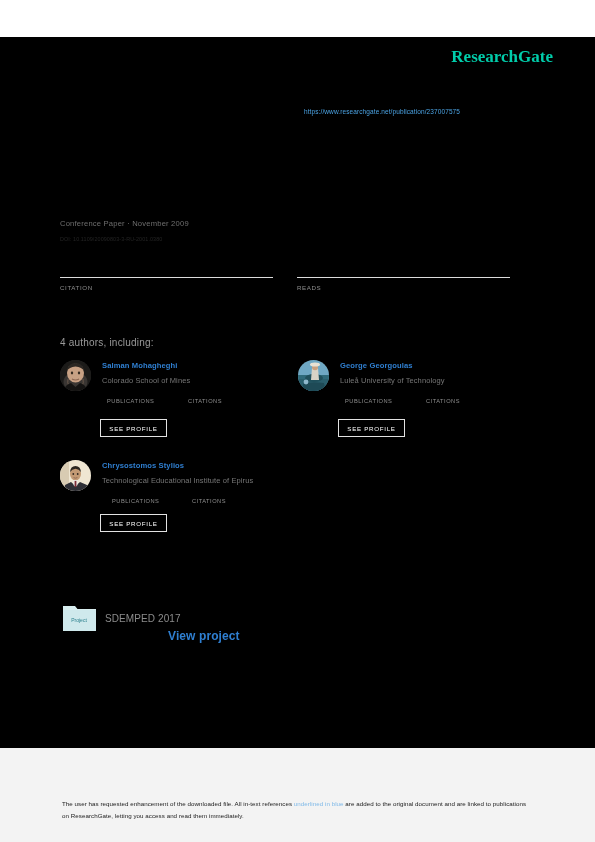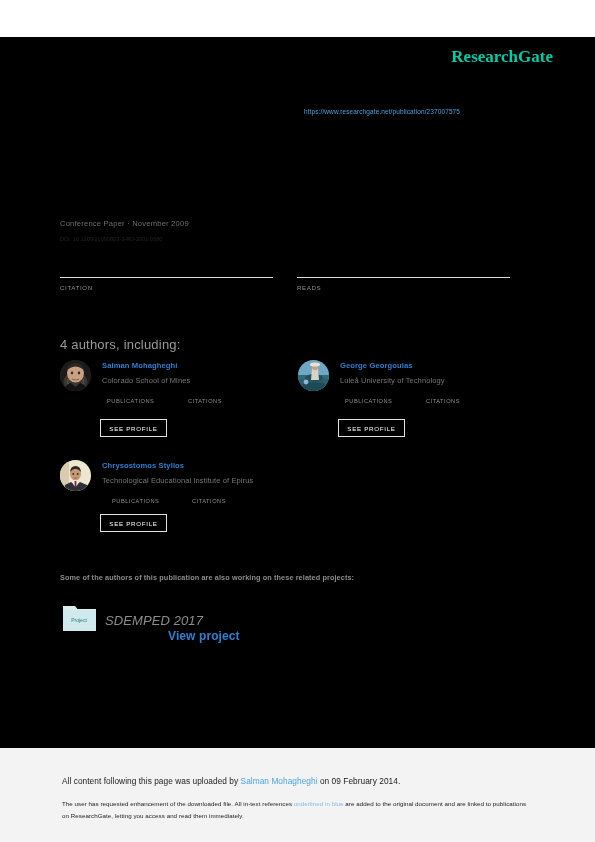--- a/index.html
+++ b/index.html
@@ -112,21 +112,21 @@
     color: #8e8e8e;
     letter-spacing: 0.6px;
     white-space: nowrap;
   }
 
   
   .authors-head {
     position: absolute;
     left: 60px;
     top: 337px;
-    font-size: 13px;
+    font-size: 10px;
     color: #9a9a9a;
     letter-spacing: 0.2px;
     white-space: nowrap;
   }
   .author-card { position: absolute; }
   .avatar {
     position: absolute;
     left: 0; top: 0;
     width: 31px;
     height: 31px;
@@ -207,25 +207,24 @@
   .project-icon {
     position: absolute;
     left: 0; top: 0;
     width: 35px;
     height: 29px;
   }
   .project-name {
     position: absolute;
     left: 43px;
     top: 10px;
-    font-size: 13px;
+    font-size: 10px;
     color: #8c8c8c;
     white-space: nowrap;
     letter-spacing: 0.1px;
-    font-style: italic;
   }
   .project-view {
     position: absolute;
     left: 106px;
     top: 26px;
     font-size: 12px;
     font-weight: bold;
     color: #2f7fd1;
     white-space: nowrap;
     letter-spacing: 0.1px;
@@ -378,36 +377,32 @@
       <div class="metric-label" style="left:0; top:11px;">PUBLICATIONS</div>
     </div>
     <div class="metric-col" style="left:128px; top:27px; width:70px; height:18px;">
       <div class="metric-num" style="left:0; top:0;">2,209</div>
       <div class="metric-label" style="left:0; top:11px;">CITATIONS</div>
     </div>
 
     <div class="see-profile" style="left:40px; top:59px;">SEE PROFILE</div>
   </div>
 
-  <div class="projects-head">Some of the authors of this publication are also working on these related projects:</div>
 
   <div class="project-row">
     <div class="project-icon">
       <svg width="35" height="29" viewBox="0 0 35 29">
         <path d="M1 3 L13 3 L15.5 6 L34 6 L34 28 L1 28 Z" fill="#d8eef0"></path>
         <rect x="1" y="7" width="33" height="21" fill="#cfe9ec"></rect>
         <text x="17" y="19" font-family="Liberation Sans, sans-serif" font-size="5" fill="#2a7f8c" text-anchor="middle">Project</text>
       </svg>
     </div>
     <div class="project-name">SDEMPED 2017</div>
     <a class="project-view" href="#">View project</a>
   </div>
 
   <div class="footer">
-    <div class="footer-line1">
-      <span>All content following this page was uploaded by </span><span class="lnk">Salman Mohagheghi</span><span> on 09 February 2014.</span>
-    </div>
     <div class="footer-note">
       <span>The user has requested enhancement of the downloaded file. All in-text references </span><span class="lnk-blue">underlined in blue</span><span> are added to the original document and are linked to publications on ResearchGate, letting you access and read them immediately.</span>
     </div>
   </div>
 
 </div>
 
 </body></html>

